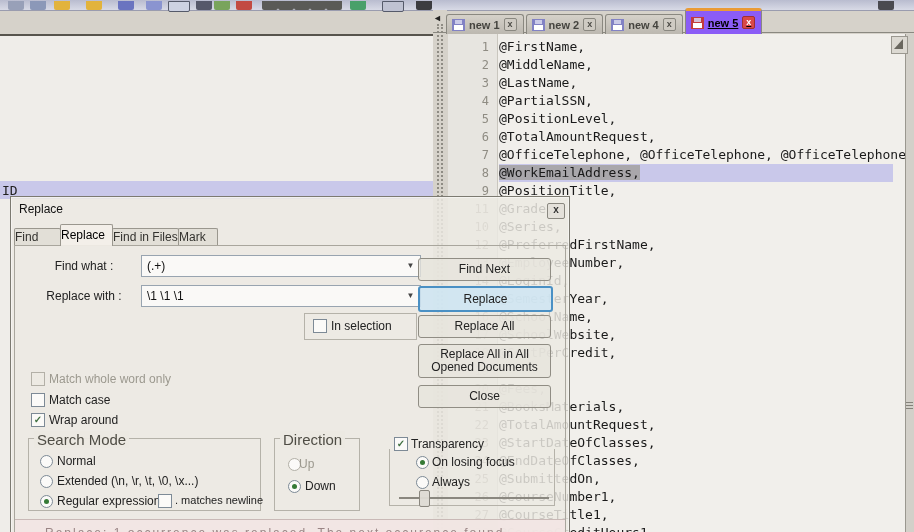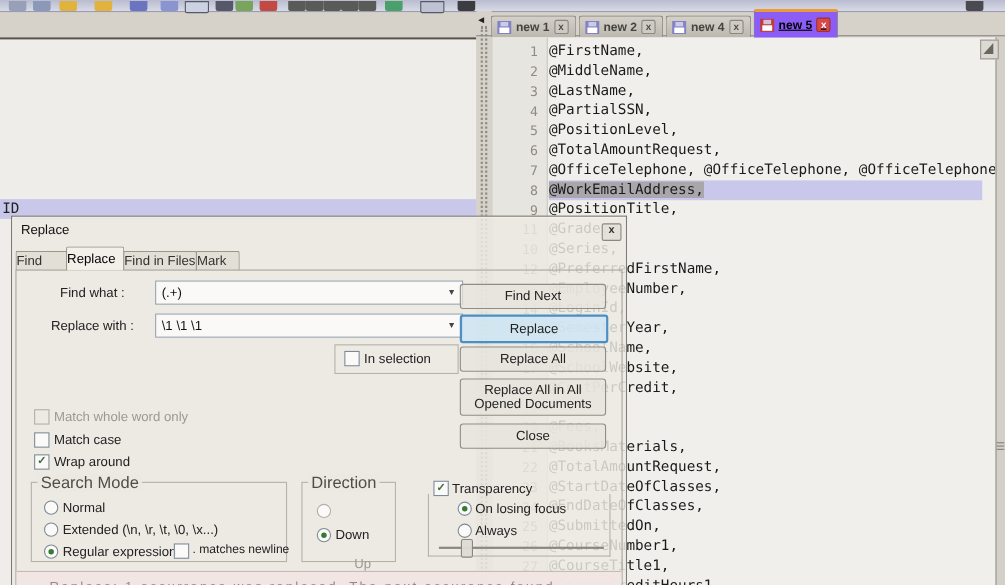--- a/index.html
+++ b/index.html
@@ -243,21 +243,21 @@
     <div class="radio" style="left:29px;top:278px;"></div>
     <div class="ctl-label" style="left:46px;top:277px;">Extended (\n, \r, \t, \0, \x...)</div>
     <div class="radio sel" style="left:29px;top:298px;"></div>
     <div class="ctl-label" style="left:46px;top:297px;">Regular expression</div>
     <div class="cb" style="left:147px;top:297px;"></div>
     <div class="ctl-label" style="left:164px;top:297px;font-size:11px;">. matches newline</div>
 
     <div class="grp" style="left:263px;top:241px;width:84px;height:71px;"></div>
     <div class="legend" style="left:269px;top:234px;">Direction</div>
     <div class="radio disabled" style="left:277px;top:261px;"></div>
-    <div class="ctl-label disabled" style="left:311px;top:260px;margin-top:48px;">Up</div>
+    <div class="ctl-label disabled" style="left:288px;top:260px;">Up</div>
     <div class="radio sel" style="left:277px;top:283px;"></div>
     <div class="ctl-label" style="left:294px;top:282px;">Down</div>
 
     <div class="grp" style="left:378px;top:252px;width:164px;height:56px;border-top:none;"></div>
     <div class="cb checked" style="left:383px;top:240px;"></div>
     <div class="ctl-label" style="left:400px;top:240px;">Transparency</div>
     <div class="radio sel" style="left:405px;top:259px;"></div>
     <div class="ctl-label" style="left:421px;top:258px;">On losing focus</div>
     <div class="radio" style="left:405px;top:279px;"></div>
     <div class="ctl-label" style="left:421px;top:278px;">Always</div>

